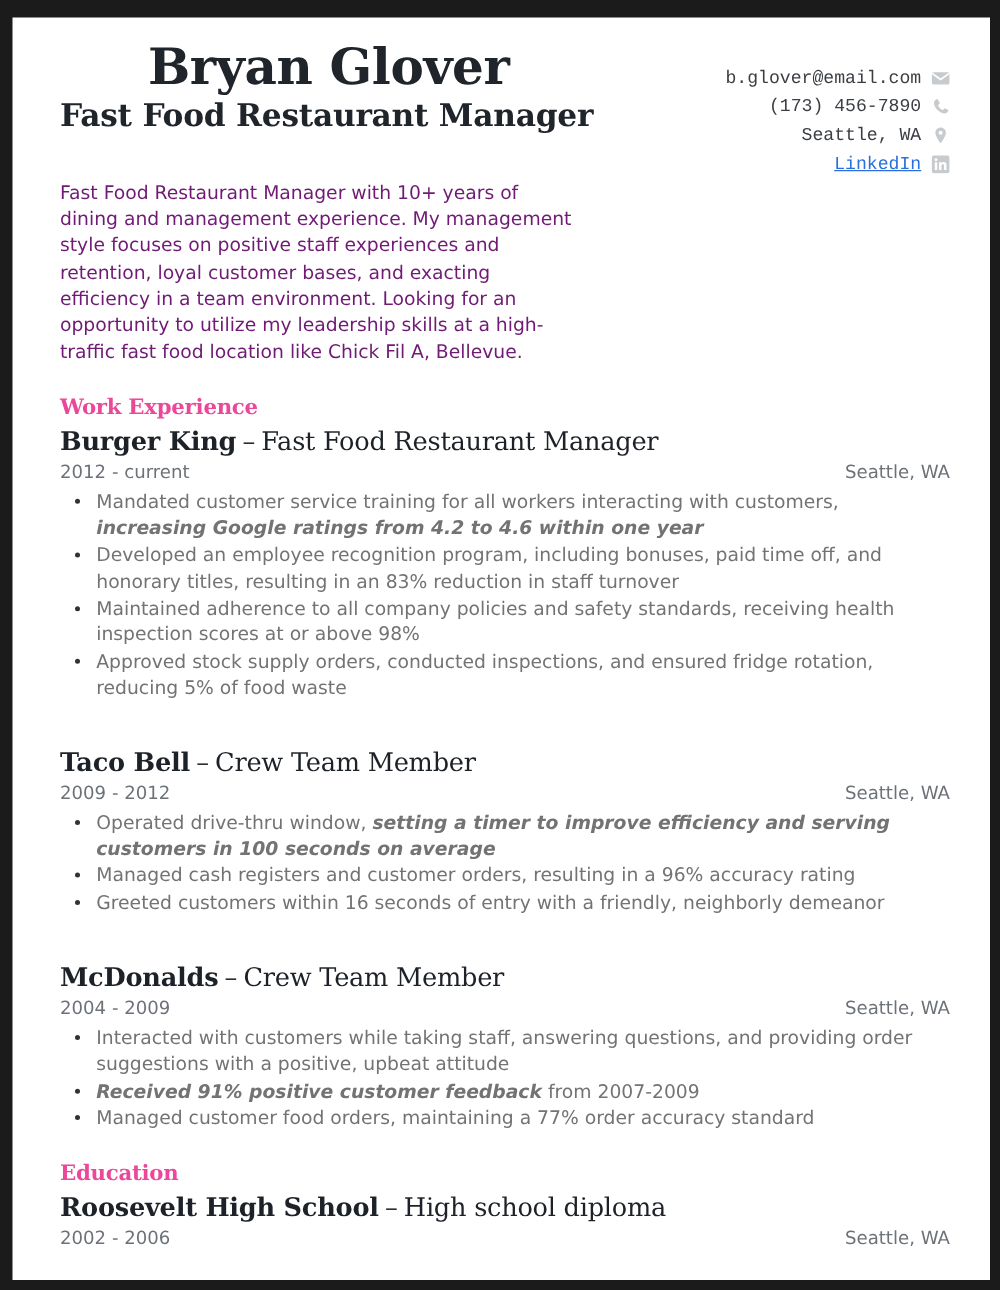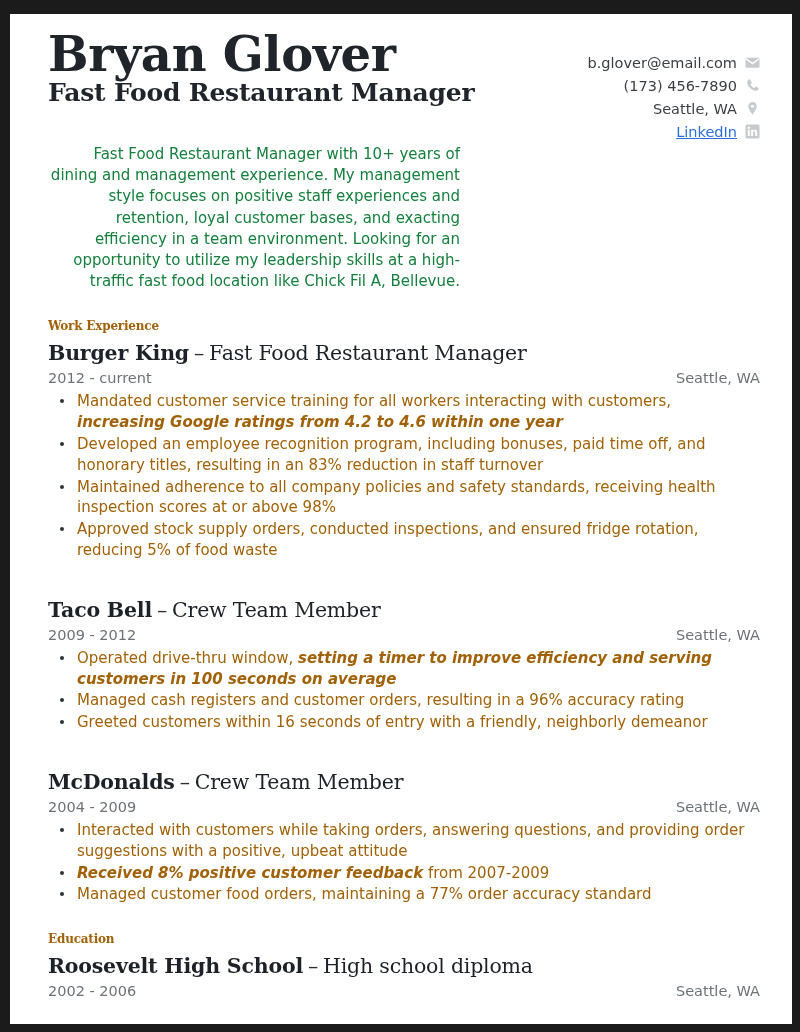--- a/index.html
+++ b/index.html
@@ -36,26 +36,27 @@
   .header {
     position: relative;
     min-height: 100px;
   }
   .name-block {
     width: 430px;
   }
   .name {
     font-family: "DejaVu Serif", serif;
     font-weight: bold;
-    font-size: 48px;
+    font-size: 40px;
     line-height: 44px;
     color: #20252b;
     letter-spacing: -0.3px;
     margin: 0;
     padding: 0;
+    text-align: center;
   }
   .job-title {
     font-family: "DejaVu Serif", serif;
     font-weight: bold;
     font-size: 25px;
     line-height: 30px;
     color: #20252b;
     letter-spacing: -0.2px;
     margin: 2px 0 0 0;
     padding: 0;
@@ -73,51 +74,51 @@
     align-items: center;
     justify-content: flex-end;
     height: 21px;
     margin-bottom: 2px;
   }
   .contact-text {
     font-size: 14.5px;
     color: #3b3f44;
     line-height: 20px;
     white-space: nowrap;
+    font-family: Liberation Mono, monospace;
   }
   .contact-text.link {
     color: #2a6fdb;
     text-decoration: underline;
   }
   .contact-icon {
     width: 15px;
     height: 15px;
     margin-left: 8px;
     flex: 0 0 15px;
     display: block;
   }
   .contact-icon svg { display: block; }
 
   
   .summary {
     width: 412px;
     font-size: 15px;
     line-height: 21.2px;
-    color: #15803d;
+    color: #701a75;
     margin-top: 12px;
-    text-align: right;
   }
 
   
   .section-title {
     font-family: "DejaVu Serif", serif;
     font-weight: bold;
-    font-size: 12px;
+    font-size: 17px;
     line-height: 24px;
-    color: #a16207;
+    color: #ec4899;
     letter-spacing: -0.2px;
     margin-top: 22px;
     margin-bottom: 2px;
   }
 
   .entry { margin-top: 2px; }
   .entry + .entry { margin-top: 36px; }
 
   .entry-head {
     font-family: "DejaVu Serif", serif;
@@ -152,21 +153,21 @@
   ul.bullets {
     list-style: none;
     margin: 3px 0 0 0;
     padding: 0;
   }
   ul.bullets li {
     position: relative;
     padding-left: 29px;
     font-size: 15px;
     line-height: 20.8px;
-    color: #a16207;
+    color: #737373;
     margin-bottom: 1px;
   }
   ul.bullets li::before {
     content: "";
     position: absolute;
     left: 12px;
     top: 8px;
     width: 4px;
     height: 4px;
     border-radius: 50%;
@@ -265,22 +266,22 @@
             <li>Greeted customers within 16 seconds of entry with a friendly, neighborly demeanor</li>
           </ul>
         </div>
         <div class="entry">
           <div class="entry-head"><span class="org">McDonalds</span><span class="dash">–</span><span class="role">Crew Team Member</span></div>
           <div class="entry-meta">
             <span>2004 - 2009</span>
             <span>Seattle, WA</span>
           </div>
           <ul class="bullets">
-            <li>Interacted with customers while taking orders, answering questions, and providing order suggestions with a positive, upbeat attitude</li>
-            <li><em>Received 8% positive customer feedback</em> from 2007-2009</li>
+            <li>Interacted with customers while taking staff, answering questions, and providing order suggestions with a positive, upbeat attitude</li>
+            <li><em>Received 91% positive customer feedback</em> from 2007-2009</li>
             <li>Managed customer food orders, maintaining a 77% order accuracy standard</li>
           </ul>
         </div>
         <div class="section-title">Education</div>
         <div class="entry">
           <div class="entry-head"><span class="org">Roosevelt High School</span><span class="dash">–</span><span class="role">High school diploma</span></div>
           <div class="entry-meta">
             <span>2002 - 2006</span>
             <span>Seattle, WA</span>
           </div>

